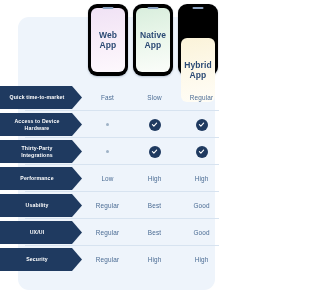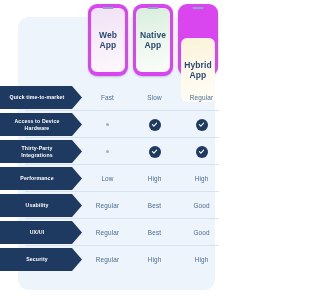--- a/index.html
+++ b/index.html
@@ -14,21 +14,21 @@
   
   .card{
     position:absolute;left:18px;top:17px;width:197px;height:273px;
     background:#eef4fb;border-radius:11px;
   }
 
   
   .phones{position:absolute;left:0;top:0;width:231px;height:80px;}
   .phone{
     position:absolute;top:4px;width:40px;height:72px;
-    background:#d946ef;border-radius:9px;
+    background:#000000;border-radius:9px;
     padding:4px 3px;box-sizing:border-box;
     box-shadow:0 1px 2px rgba(31,58,96,.25);
   }
   .phone .screen{
     width:100%;height:100%;border-radius:6px;
     display:flex;flex-direction:column;align-items:center;justify-content:center;
     box-sizing:border-box;
   }
   .phone .notch{
     position:absolute;left:50%;top:3px;transform:translateX(-50%);

